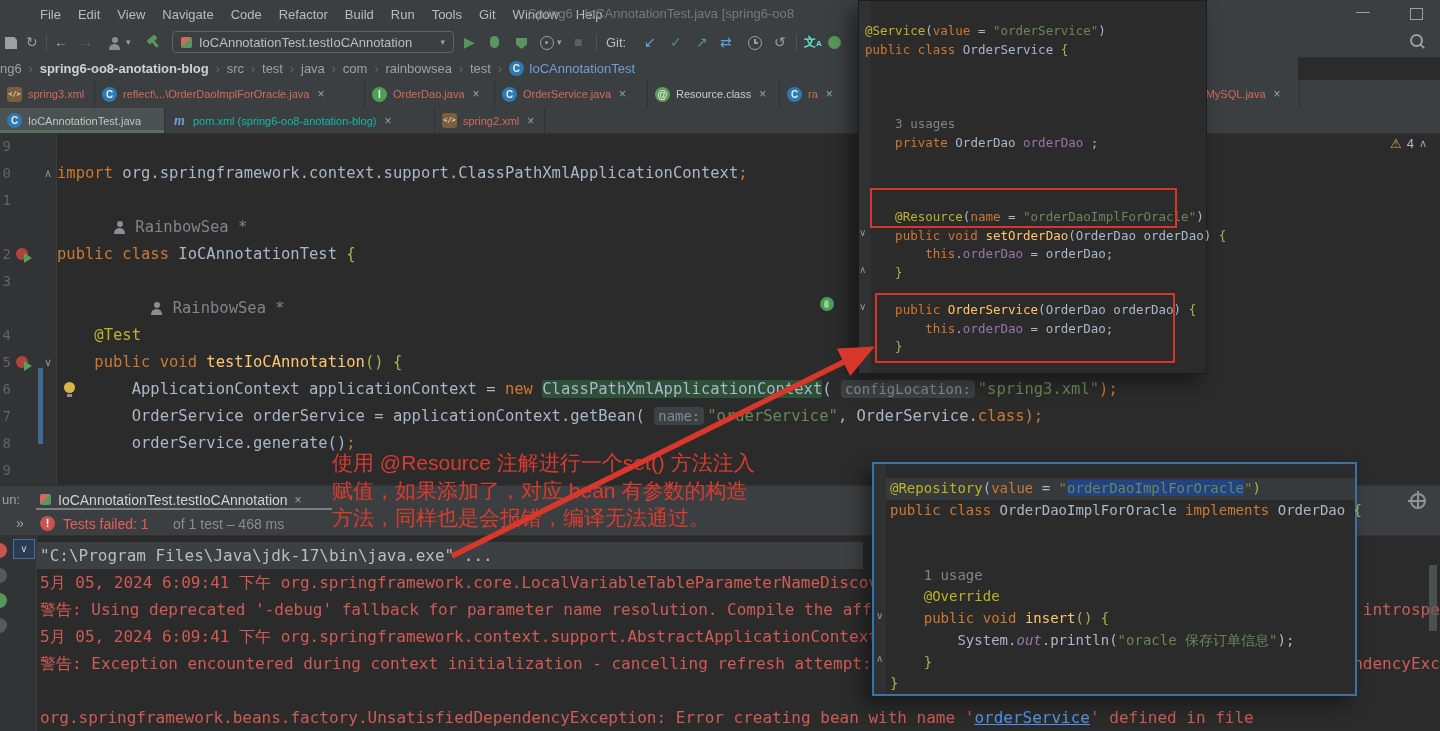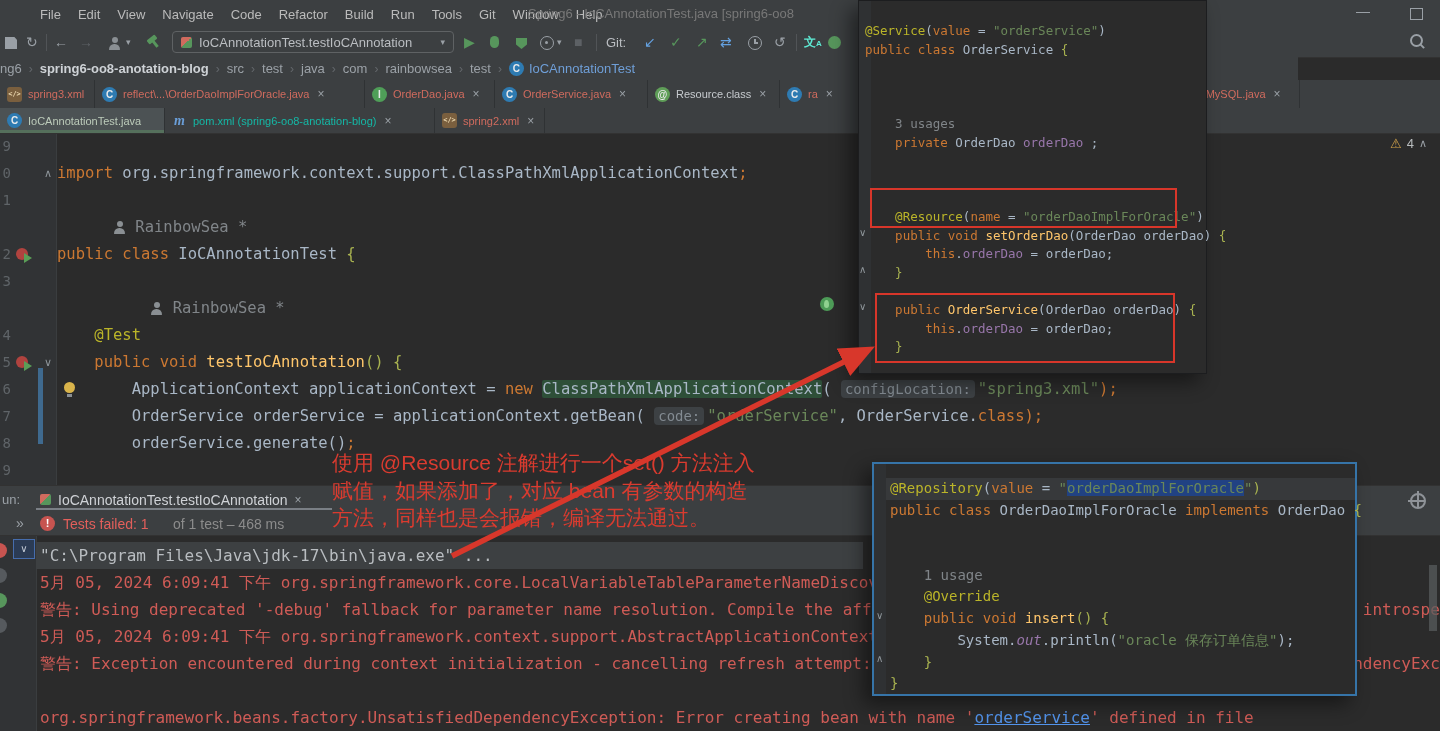--- a/index.html
+++ b/index.html
@@ -300,21 +300,21 @@
         <span class="fold">∨</span>
         <span class="codeln"><span class="seg d">    </span><span class="seg k">public void </span><span class="seg m">testIoCAnnotation</span><span class="seg y">() {</span></span>
       </div>
       <div class="crow" style="top: 243px;">
         <span class="lnum">6</span>
         <span class="bulbic"></span>
         <span class="codeln"><span class="seg d">        </span><span class="seg d">ApplicationContext applicationContext = </span><span class="seg k">new </span><span class="seg d hl">ClassPathXmlApplicationContext</span><span class="seg d">( </span><span class="seg h">configLocation:</span><span class="seg s">"spring3.xml"</span><span class="seg k">);</span></span>
       </div>
       <div class="crow" style="top: 270px;">
         <span class="lnum">7</span>
-        <span class="codeln"><span class="seg d">        </span><span class="seg d">OrderService orderService = applicationContext.getBean( </span><span class="seg h">code:</span><span class="seg s">"orderService"</span><span class="seg d">, OrderService.</span><span class="seg k">class</span><span class="seg k">);</span></span>
+        <span class="codeln"><span class="seg d">        </span><span class="seg d">OrderService orderService = applicationContext.getBean( </span><span class="seg h">name:</span><span class="seg s">"orderService"</span><span class="seg d">, OrderService.</span><span class="seg k">class</span><span class="seg k">);</span></span>
       </div>
       <div class="crow" style="top: 297px;">
         <span class="lnum">8</span>
         <span class="codeln"><span class="seg d">        </span><span class="seg d">orderService.generate()</span><span class="seg k">;</span></span>
       </div>
       <div class="crow" style="top: 324px;">
         <span class="lnum">9</span>
         <span class="codeln"><span class="seg d"> </span></span>
       </div>
     </div>

